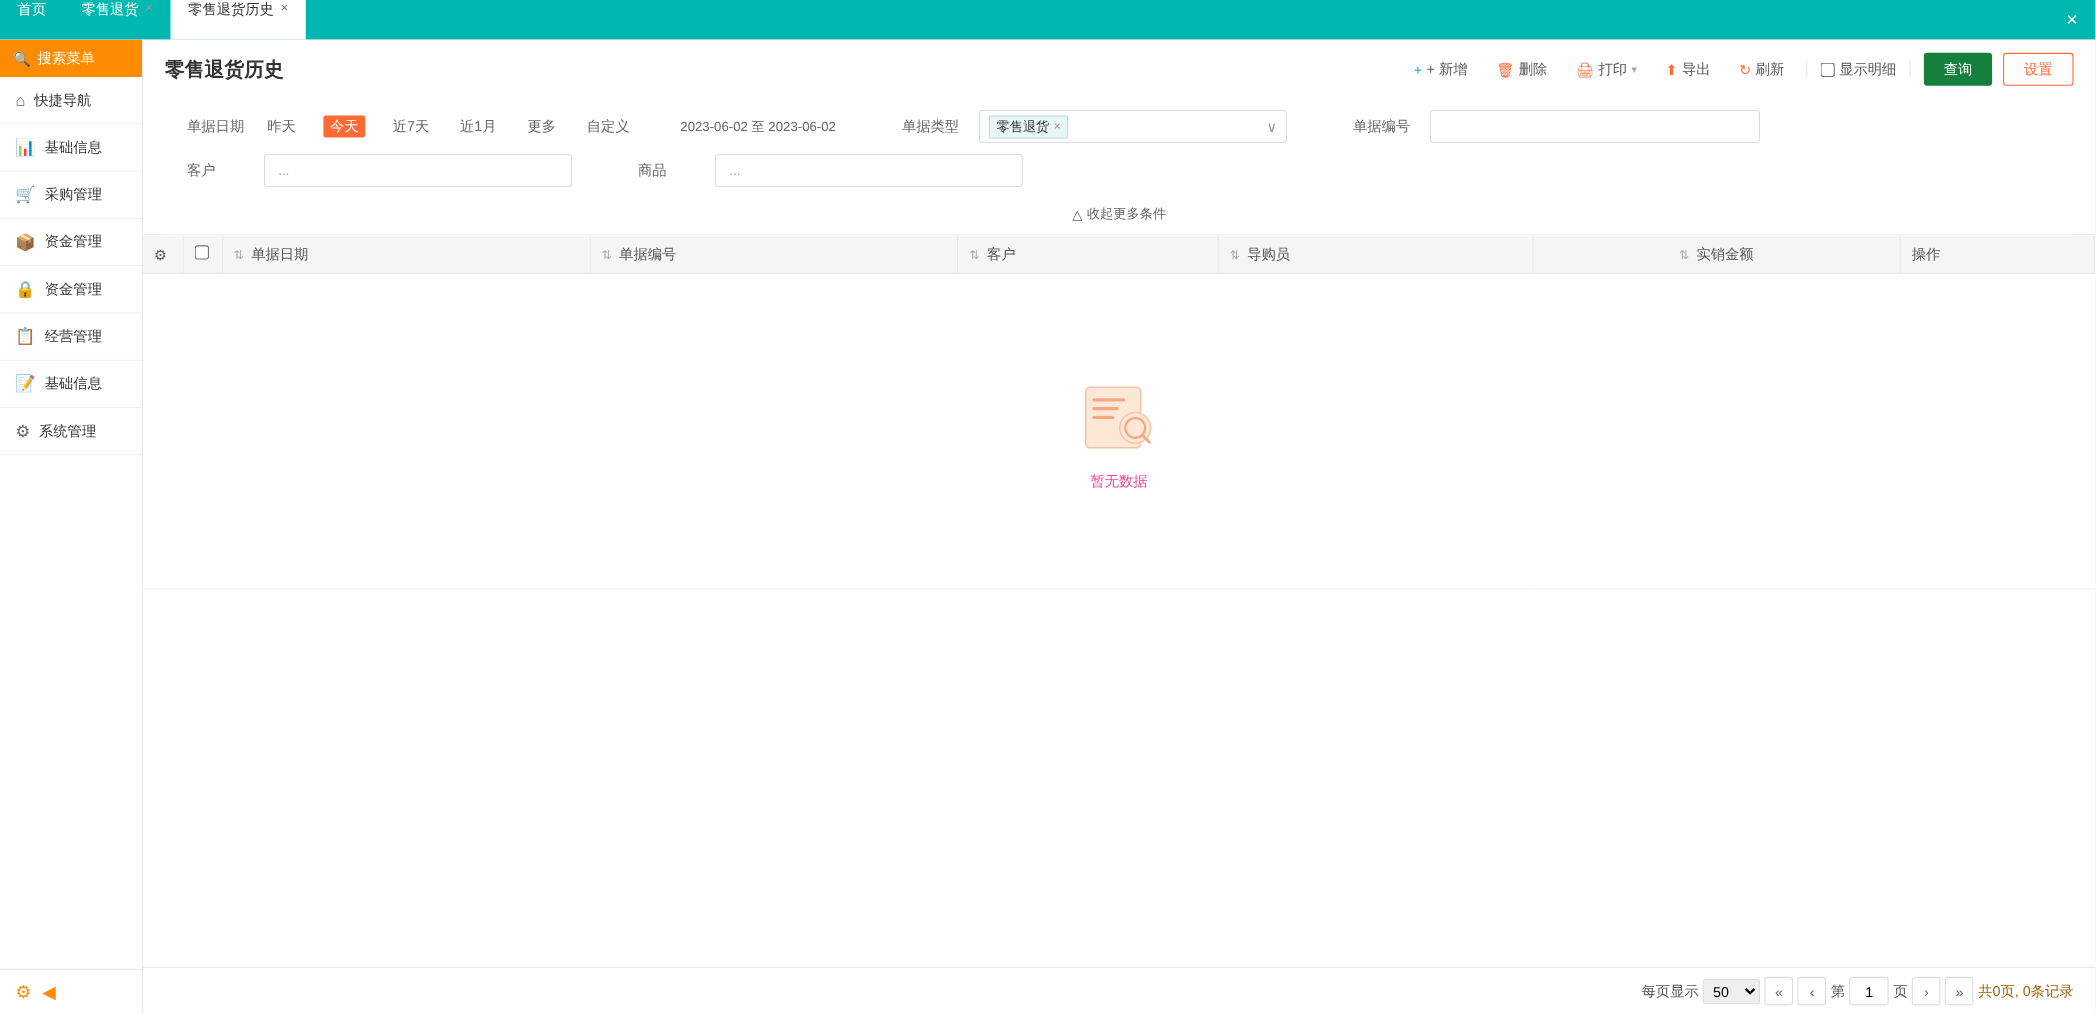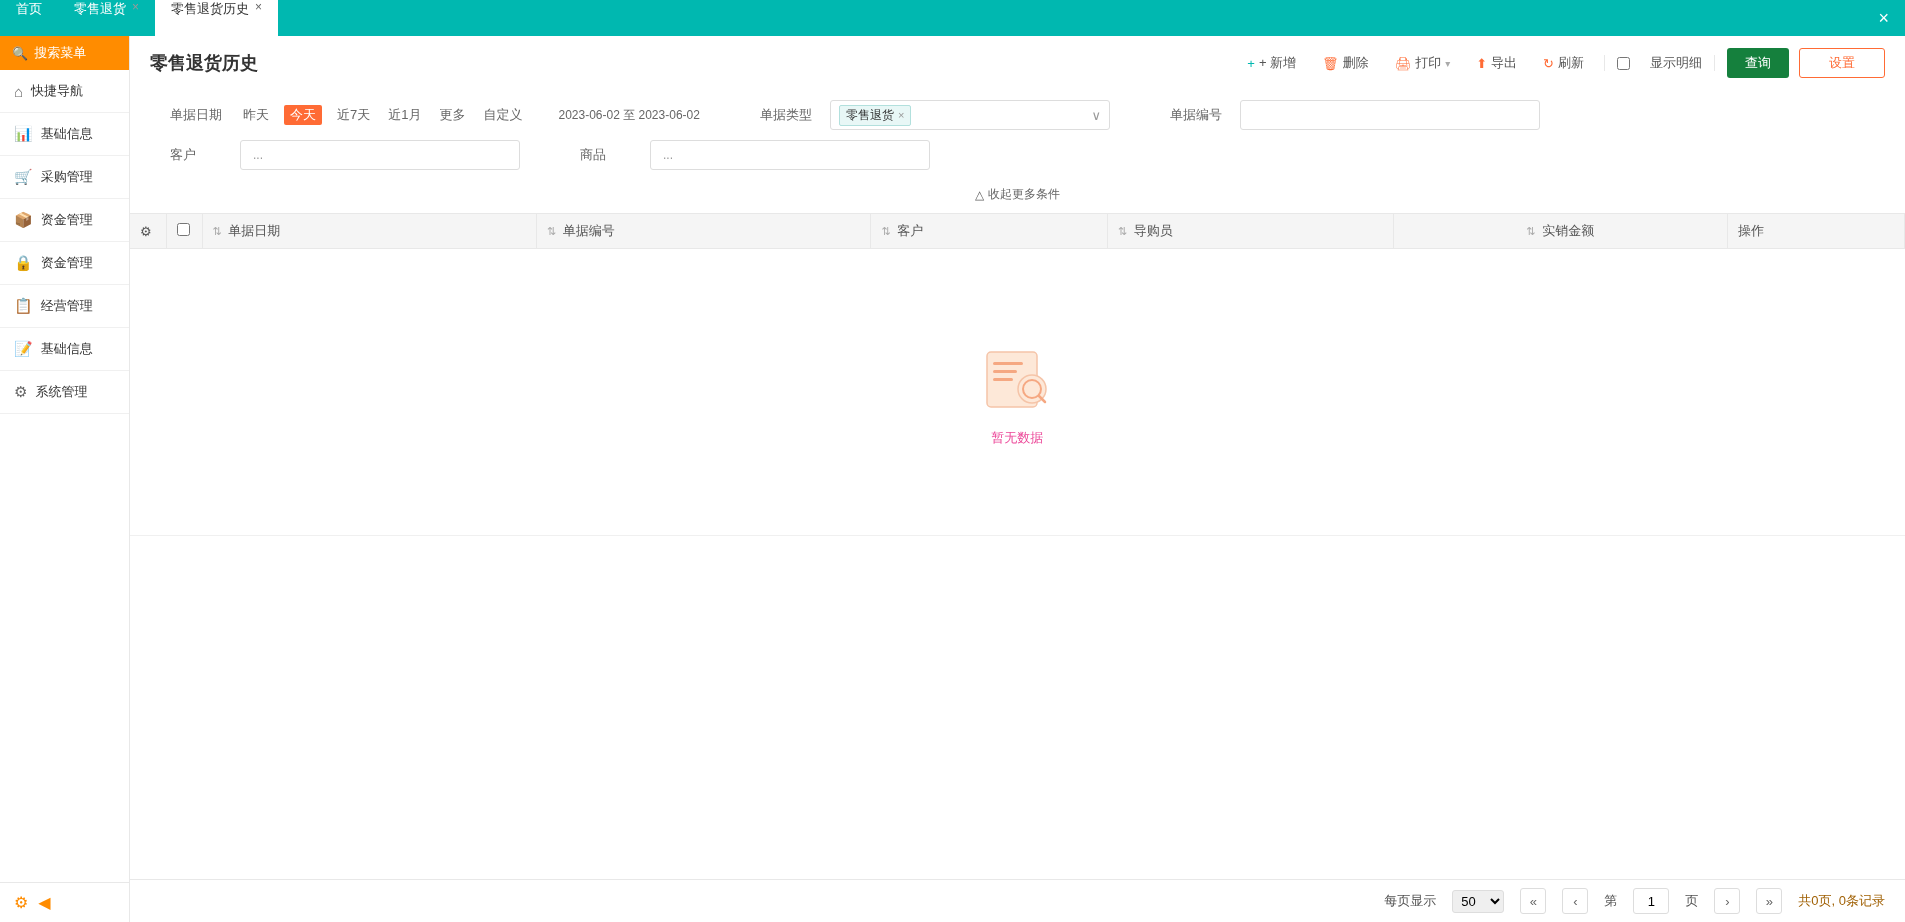--- a/index.html
+++ b/index.html
@@ -137,26 +137,26 @@
       border: none;
       padding: 6px 18px;
       border-radius: 3px;
       cursor: pointer;
       font-size: 13px;
     }
     .btn-setting {
       background: #fff;
       color: #ff6b35;
       border: 1px solid #ff6b35;
-      padding: 5px 29px;
-      border-radius: 3px;
-      cursor: pointer;
-      font-size: 13px;
-    }
-    .show-detail-cb { display: flex; align-items: center; gap: 20px; font-size: 13px; color: #555; }
+      padding: 5px 18px;
+      border-radius: 3px;
+      cursor: pointer;
+      font-size: 13px;
+    }
+    .show-detail-cb { display: flex; align-items: center; gap: 4px; font-size: 13px; color: #555; }
 
     
     .filter-area {
       padding: 10px 20px 0 20px;
       background: #fff;
     }
     .filter-row {
       display: flex;
       align-items: center;
       margin-bottom: 10px;
@@ -165,21 +165,21 @@
     .filter-label {
       color: #666;
       font-size: 13px;
       white-space: nowrap;
       width: 70px;
       flex-shrink: 0;
     }
     .filter-date-options {
       display: flex;
       align-items: center;
-      gap: 12px;
+      gap: 22px;
       font-size: 13px;
     }
     .date-opt {
       color: #666;
       cursor: pointer;
       padding: 1px 3px;
     }
     .date-opt.active {
       background: #ff6b35;
       color: #fff;
@@ -291,21 +291,21 @@
     .empty-text { color: #ec4899; font-size: 13px; }
 
     
     .pagination-bar {
       background: #fff;
       border-top: 1px solid #e8e8e8;
       display: flex;
       align-items: center;
       justify-content: flex-end;
       padding: 8px 20px;
-      gap: 16px;
+      gap: 4px;
       font-size: 13px;
       color: #555;
     }
     .page-size-select {
       border: 1px solid #ddd;
       border-radius: 3px;
       padding: 2px 4px;
       font-size: 13px;
       outline: none;
     }

